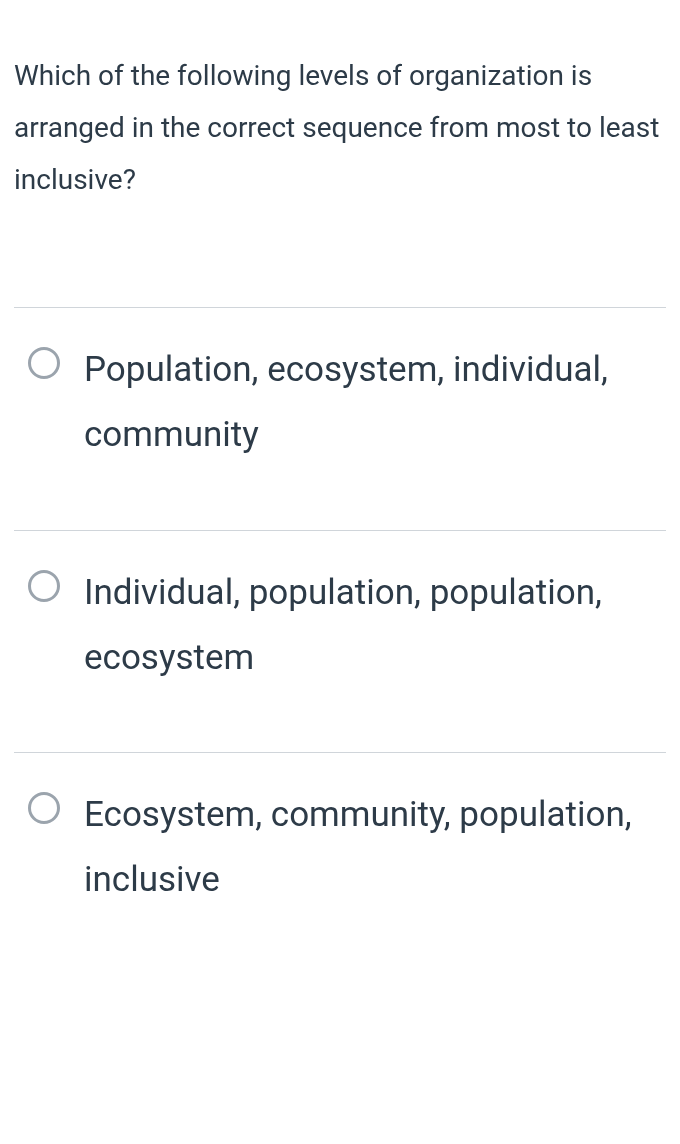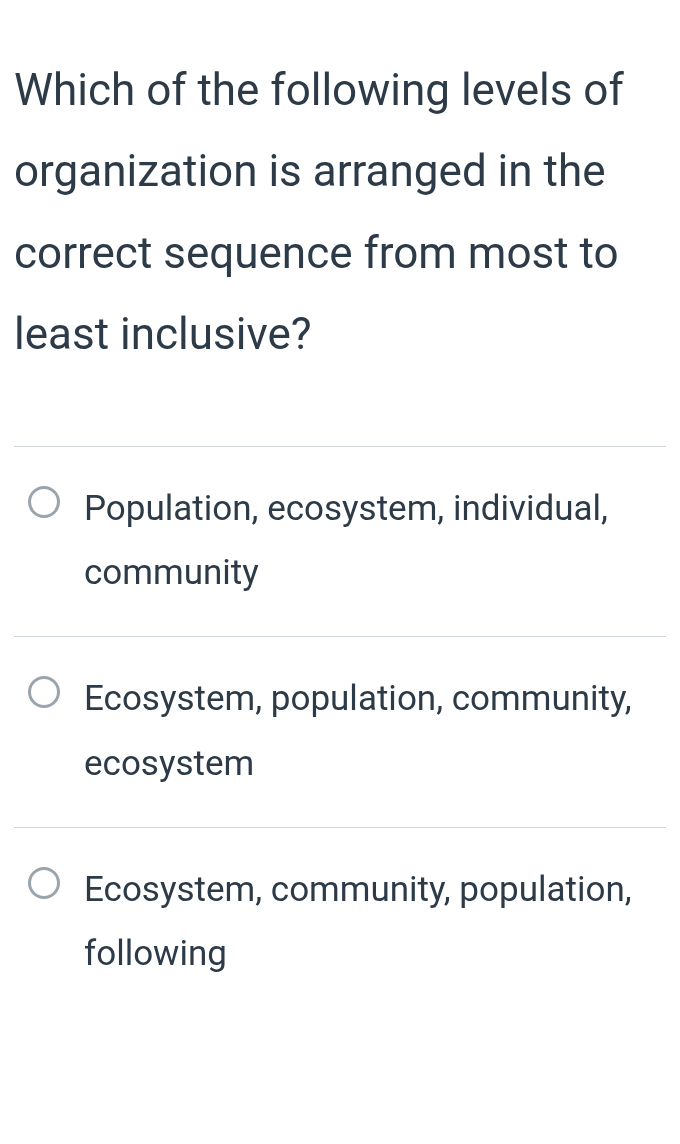--- a/index.html
+++ b/index.html
@@ -10,36 +10,37 @@
     body {
       font-family: -apple-system, BlinkMacSystemFont, "Segoe UI", Roboto, Helvetica, Arial, sans-serif;
       background: #ffffff;
       width: 680px;
       color: #2d3b48;
     }
     .question-container {
       padding: 50px 14px 0 14px;
     }
     .question-text {
-      font-size: 44px;
+      font-size: 28px;
       line-height: 1.85;
       color: #2d3b48;
       font-weight: 400;
       margin-bottom: 70px;
     }
     .options-list {
       display: flex;
       flex-direction: column;
     }
     .option-row {
       display: flex;
       align-items: flex-start;
       padding: 30px 0 30px 14px;
       border-top: 1px solid #d0d5da;
       cursor: pointer;
+      margin-top: 32px;
     }
     .radio-circle {
       width: 32px;
       height: 32px;
       border: 3px solid #9ba4ad;
       border-radius: 50%;
       flex-shrink: 0;
       margin-top: 9px;
       margin-right: 24px;
     }
@@ -59,22 +60,22 @@
   <div class="options-list">
 
     <div class="option-row">
       <div class="radio-circle"></div>
       <div class="option-text">Population, ecosystem, individual, community</div>
     </div>
 
 
     <div class="option-row">
       <div class="radio-circle"></div>
-      <div class="option-text">Ecosystem, population, community, ecosystem</div>
+      <div class="option-text">Individual, population, population, ecosystem</div>
     </div>
 
     <div class="option-row">
       <div class="radio-circle"></div>
-      <div class="option-text">Ecosystem, community, population, following</div>
+      <div class="option-text">Ecosystem, community, population, inclusive</div>
     </div>
 
   </div>
 </div>
 
 </body></html>

